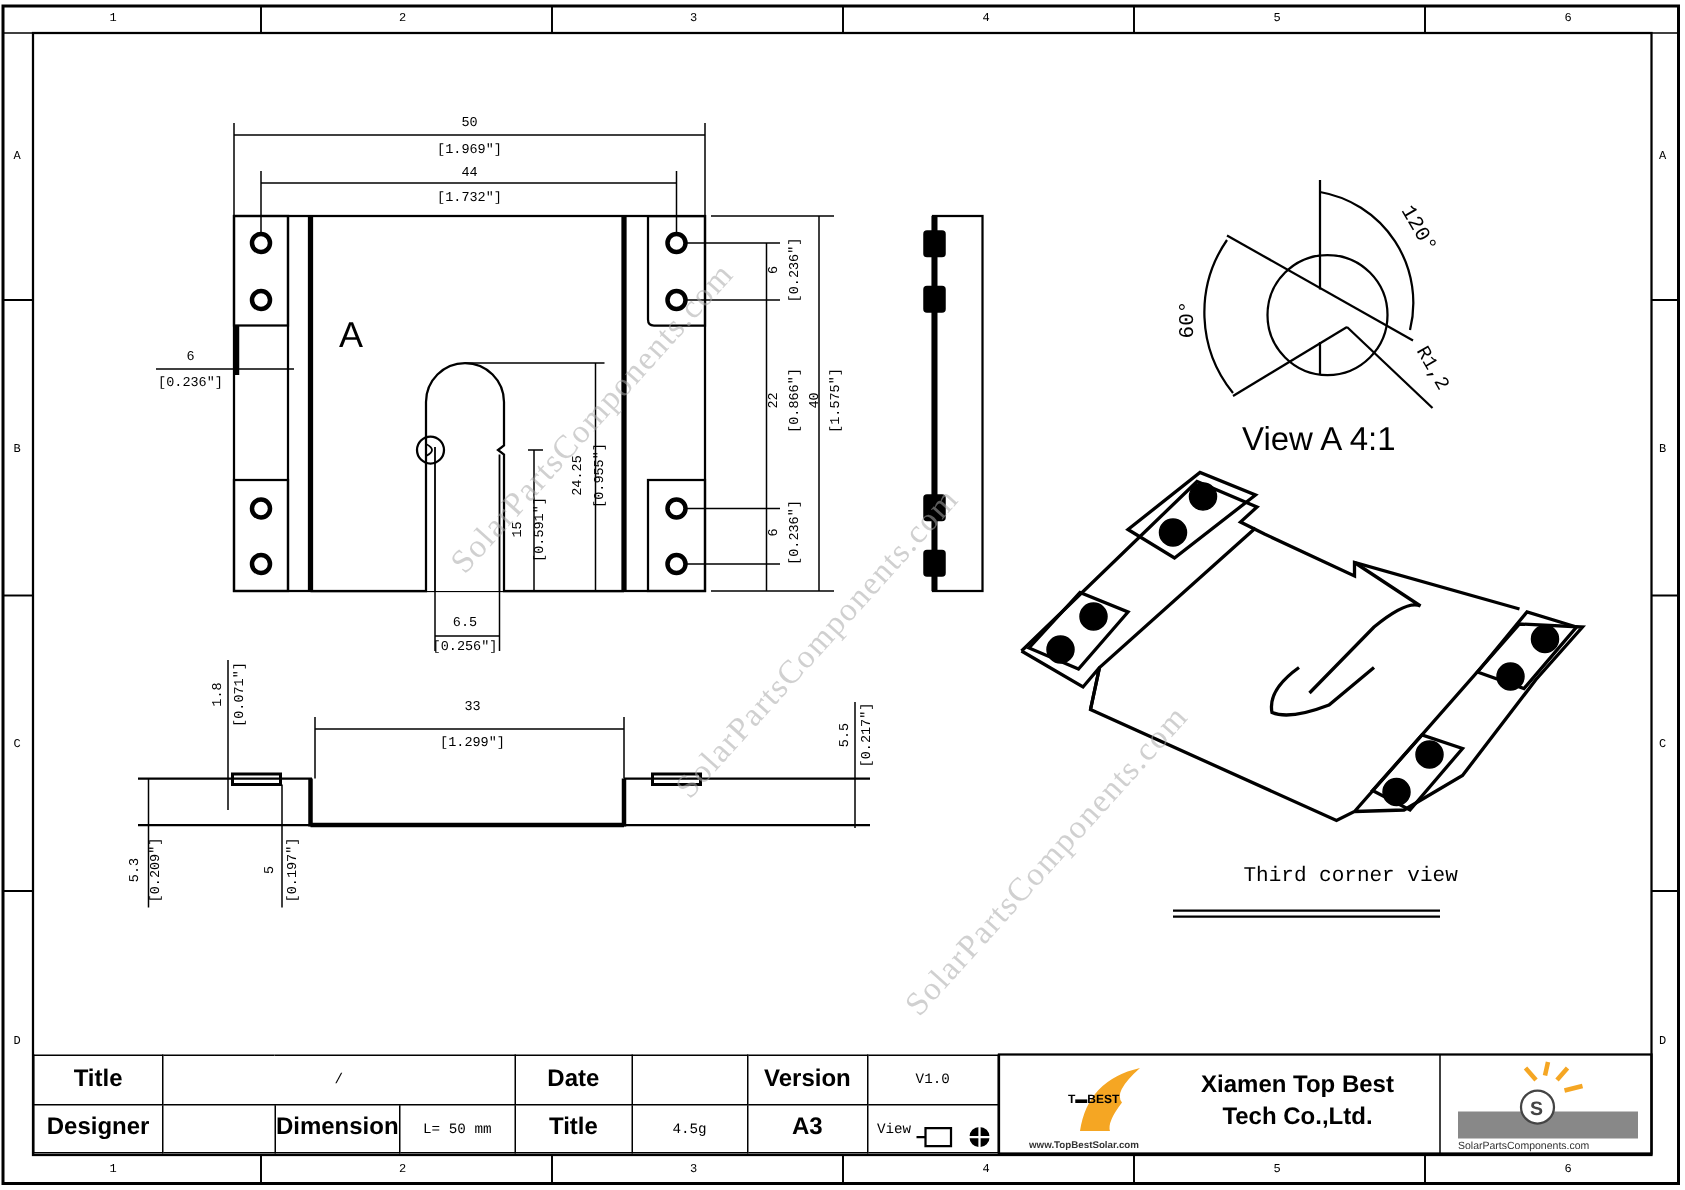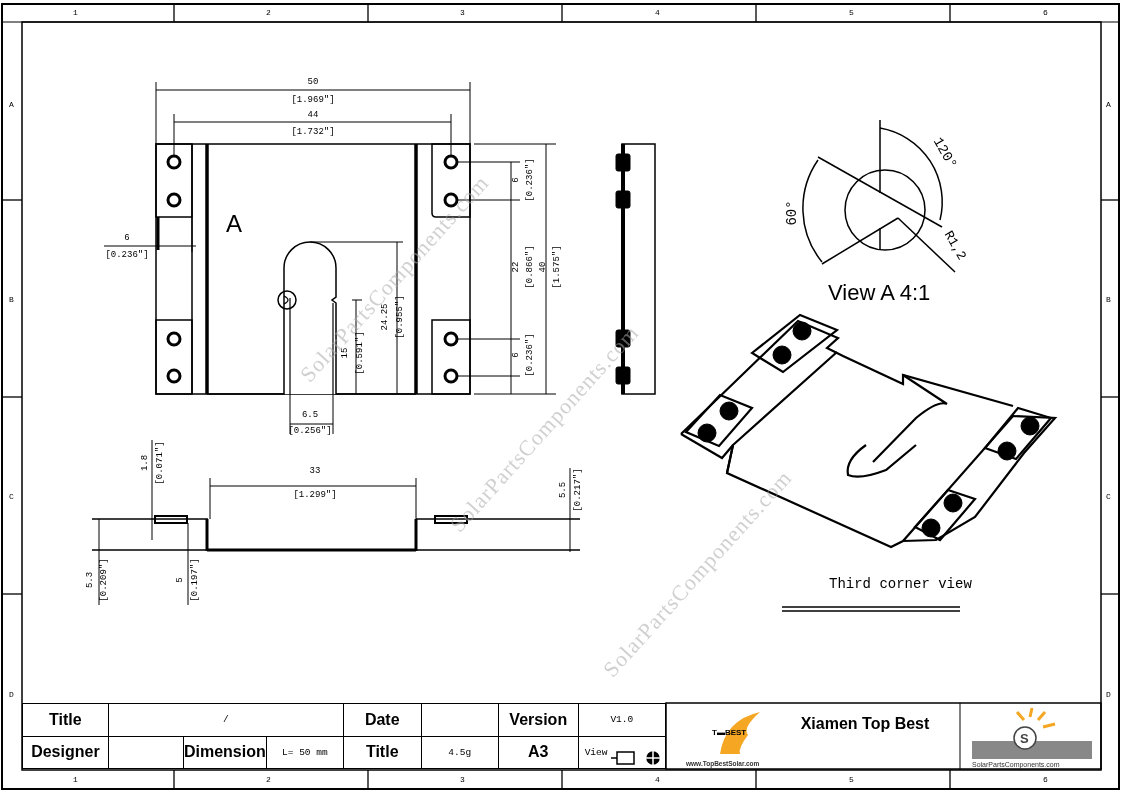--- a/index.html
+++ b/index.html
@@ -295,15 +295,16 @@
     <td class="h">Title</td>
     <td class="v">4.5g</td>
     <td class="h">A3</td>
     <td class="v" style="text-align:left;padding-left:6px"><span>View</span></td>
   </tr>
 </tbody>
   </table>
 
 <div class="company">
   <div>Xiamen Top Best</div>
+  <div>Tech Co.,Ltd.</div>
 </div>
 <div class="tbest-url">www.TopBestSolar.com</div>
 <div class="spc-url">SolarPartsComponents.com</div>
 
 </body></html>

